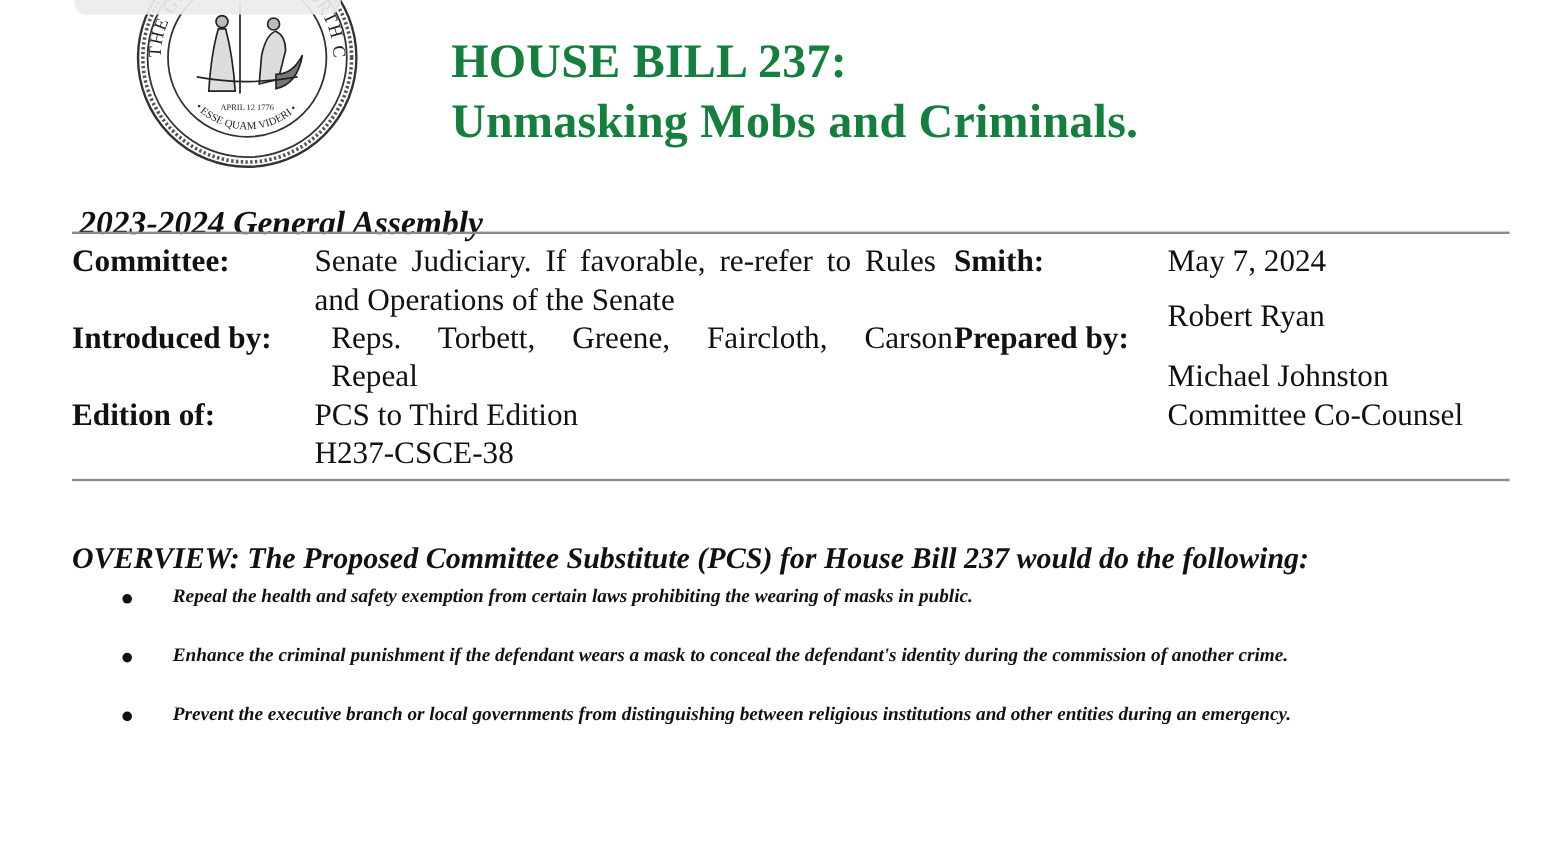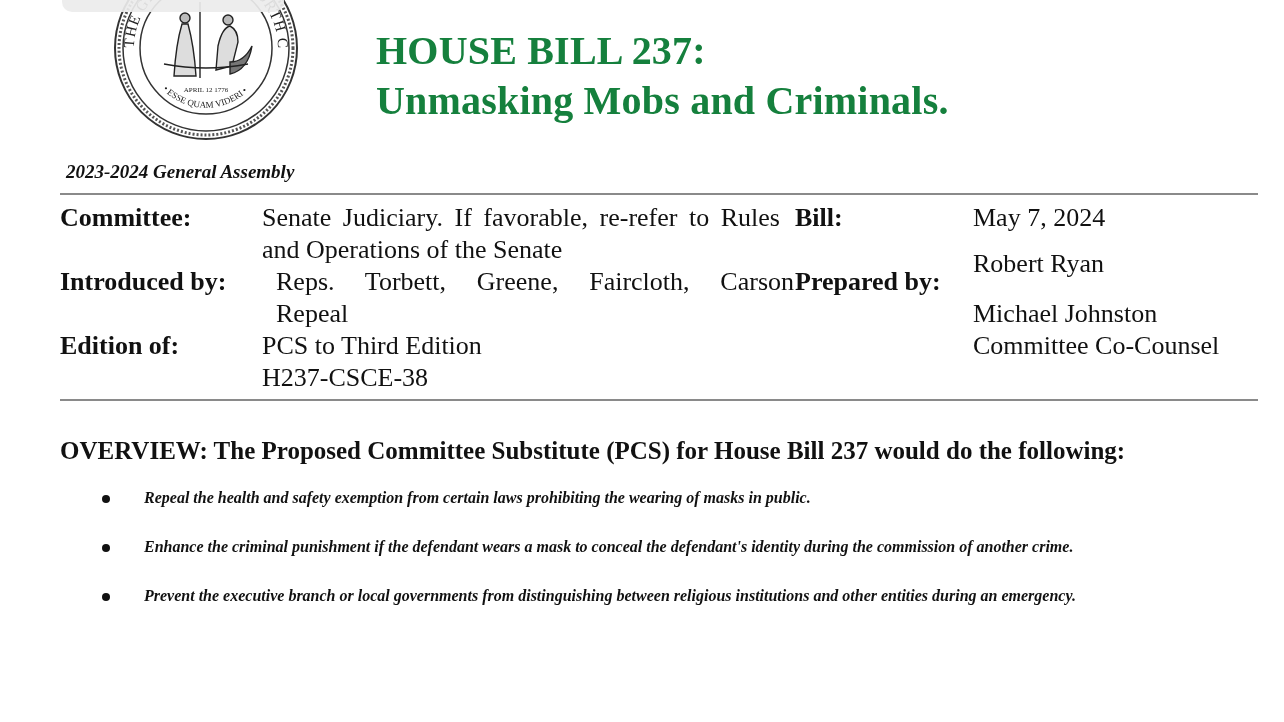--- a/index.html
+++ b/index.html
@@ -44,22 +44,22 @@
       font-weight: bold;
       font-size: 40px;
       line-height: 50px;
       letter-spacing: 0.2px;
       color: #15803d;
       white-space: nowrap;
     }
     .assembly {
       position: absolute;
       left: 66px;
-      top: 161px;
-      font-size: 19px;
+      top: 171px;
+      font-size: 28px;
       font-weight: bold;
       font-style: italic;
       white-space: nowrap;
     }
     .rule {
       position: absolute;
       left: 60px;
       width: 1198px;
       height: 2px;
       background: #8a8a8a;
@@ -84,24 +84,25 @@
     .justify .line1 {
       display: block;
       text-align: justify;
       text-align-last: justify;
     }
     .justify .line2 { display: block; }
 
     .overview {
       position: absolute;
       left: 60px;
-      top: 435px;
+      top: 450px;
       font-size: 25px;
       line-height: 32px;
       font-weight: bold;
+      font-style: italic;
       white-space: nowrap;
     }
     .bullets {
       position: absolute;
       left: 60px;
       top: 482px;
       width: 1175px;
       margin: 0;
       padding: 0;
       list-style: none;
@@ -167,21 +168,21 @@
 <div class="assembly">2023-2024 General Assembly</div>
 
 <div class="rule top"></div>
 
 <div class="meta-label" style="left:60px; top:202px;">Committee:</div>
 <div class="meta-value justify" style="left:262px; top:202px;">
   <span class="line1">Senate Judiciary. If favorable, re-refer to Rules</span>
   <span class="line2">and Operations of the Senate</span>
 </div>
 
-<div class="meta-label" style="left:795px; top:202px;">Bill:</div>
+<div class="meta-label" style="left:795px; top:202px;">Smith:</div>
 <div class="meta-value" style="left:973px; top:202px;">May 7, 2024</div>
 
 <div class="meta-label" style="left:60px; top:266px;">Introduced by:</div>
 <div class="meta-value justify" style="left:276px; top:266px;">
   <span class="line1">Reps. Torbett, Greene, Faircloth, Carson</span>
   <span class="line2">Repeal</span>
 </div>
 
 <div class="meta-label" style="left:795px; top:266px;">Prepared by:</div>
 <div class="meta-value" style="left:973px; top:248px;">Robert Ryan</div>

